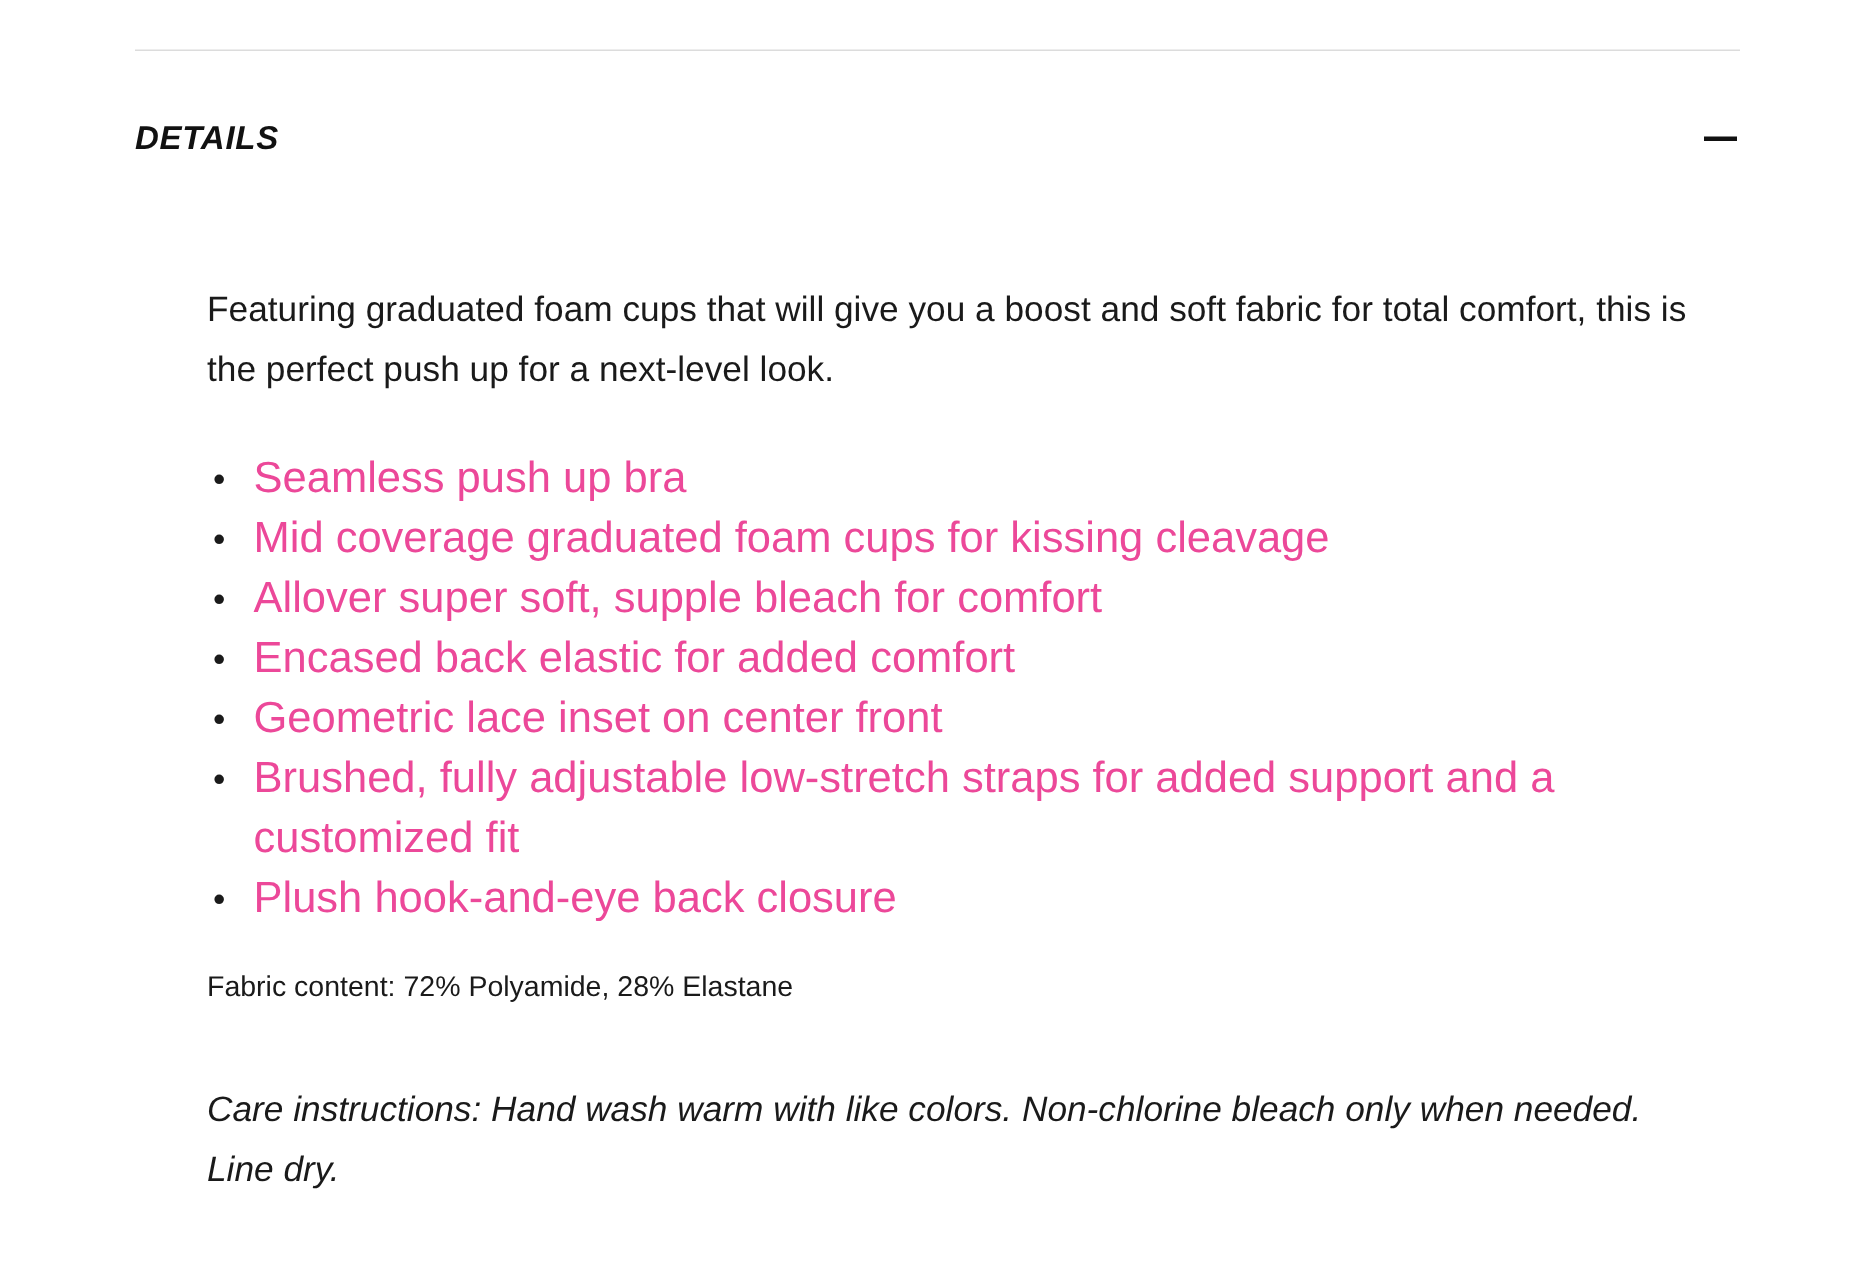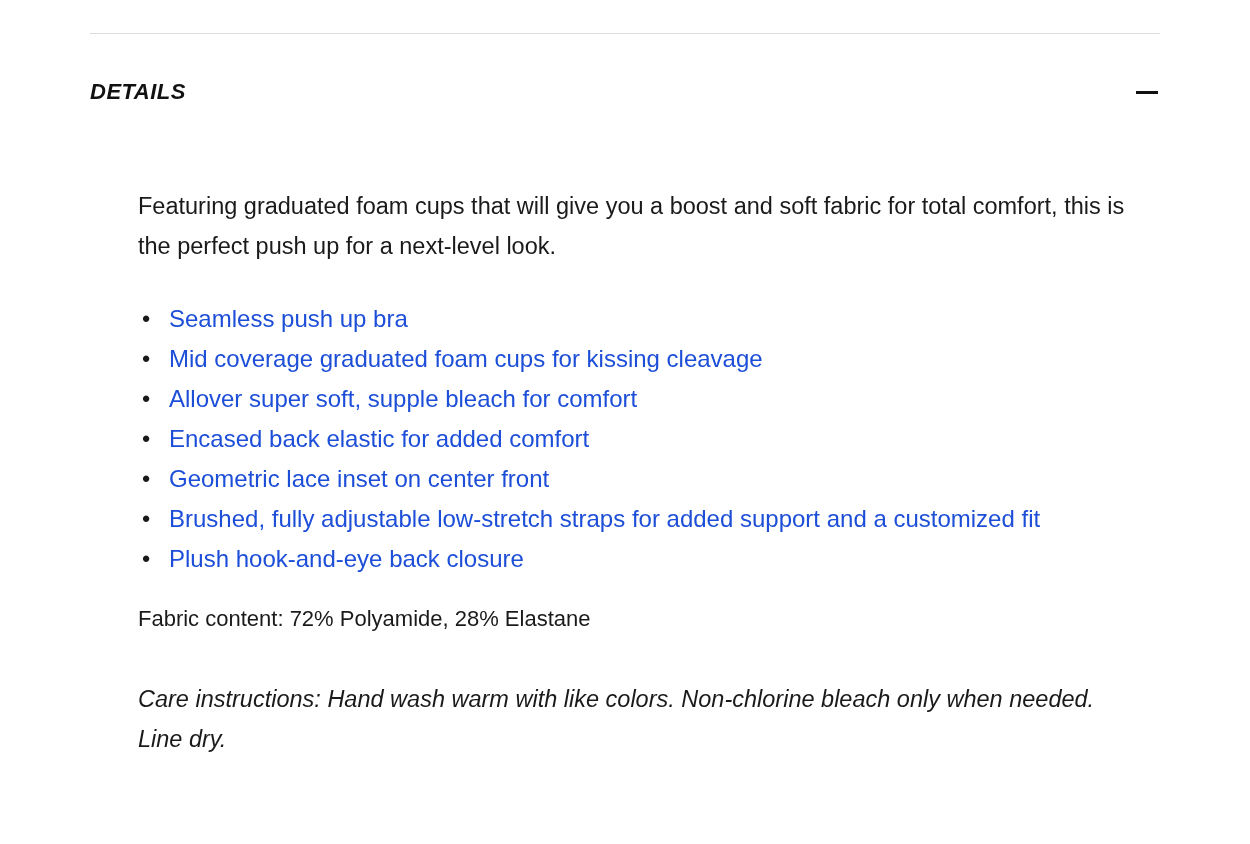--- a/index.html
+++ b/index.html
@@ -76,36 +76,36 @@
     margin: 0;
   }
   ul.features {
     list-style: none;
     margin: 33px 0 0 0;
     padding: 0;
   }
   ul.features li {
     position: relative;
     padding-left: 31px;
-    font-size: 24px;
+    font-size: 29px;
     line-height: 40px;
-    color: #1d4ed8;
+    color: #ec4899;
     max-width: 960px;
   }
   ul.features li::before {
     content: "\2022";
     position: absolute;
     left: 4px;
     top: 0;
     font-size: 23.5px;
     line-height: 40px;
     color: #1a1a1a;
   }
   .fabric {
-    font-size: 22px;
+    font-size: 19px;
     line-height: 40px;
     color: #1a1a1a;
     margin: 20px 0 0 0;
   }
   .care {
     font-size: 23.5px;
     line-height: 40px;
     color: #1a1a1a;
     margin: 40px 0 0 0;
     max-width: 990px;

